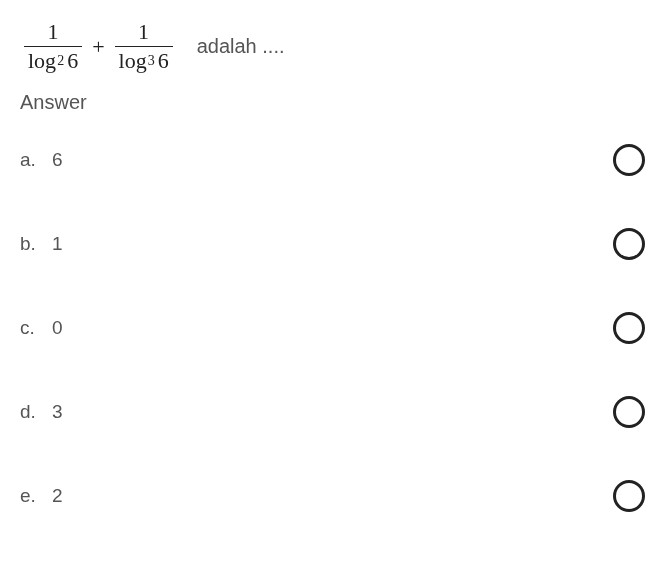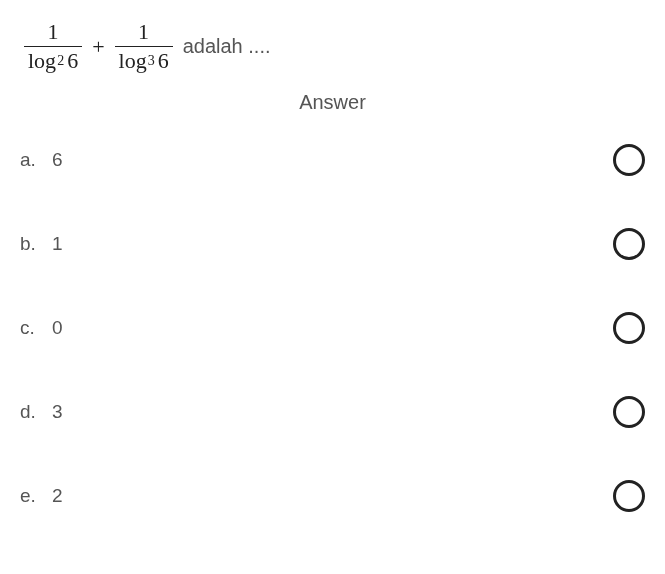--- a/index.html
+++ b/index.html
@@ -57,21 +57,20 @@
   .plus {
     font-family: "Times New Roman", serif;
     font-size: 22px;
     color: #222;
     margin: 0 6px;
   }
   .answer-label {
     font-size: 20px;
     color: #555;
     margin-bottom: 30px;
-    text-align: center;
   }
   .option {
     display: flex;
     align-items: center;
     justify-content: space-between;
     margin-bottom: 52px;
     font-size: 19px;
     color: #555;
   }
   .option:last-child {
@@ -109,21 +108,21 @@
   <span class="plus">+</span>
   <span class="frac">
     <span class="num">1</span>
     <span class="line"></span>
     <span class="den">
       <span class="log">log</span>
       <span class="sub">3</span>
       <span>6</span>
     </span>
   </span>
-  <span class="text" style="margin-left:6px;text-align:center;">adalah ....</span>
+  <span class="text" style="margin-left:20px;text-align:center;">adalah ....</span>
 </div>
 
 <div class="answer-label">Answer</div>
 
 <div class="option">
   <div class="left">
     <span class="letter">a.</span>
     <span>6</span>
   </div>
   <div class="radio"></div>

